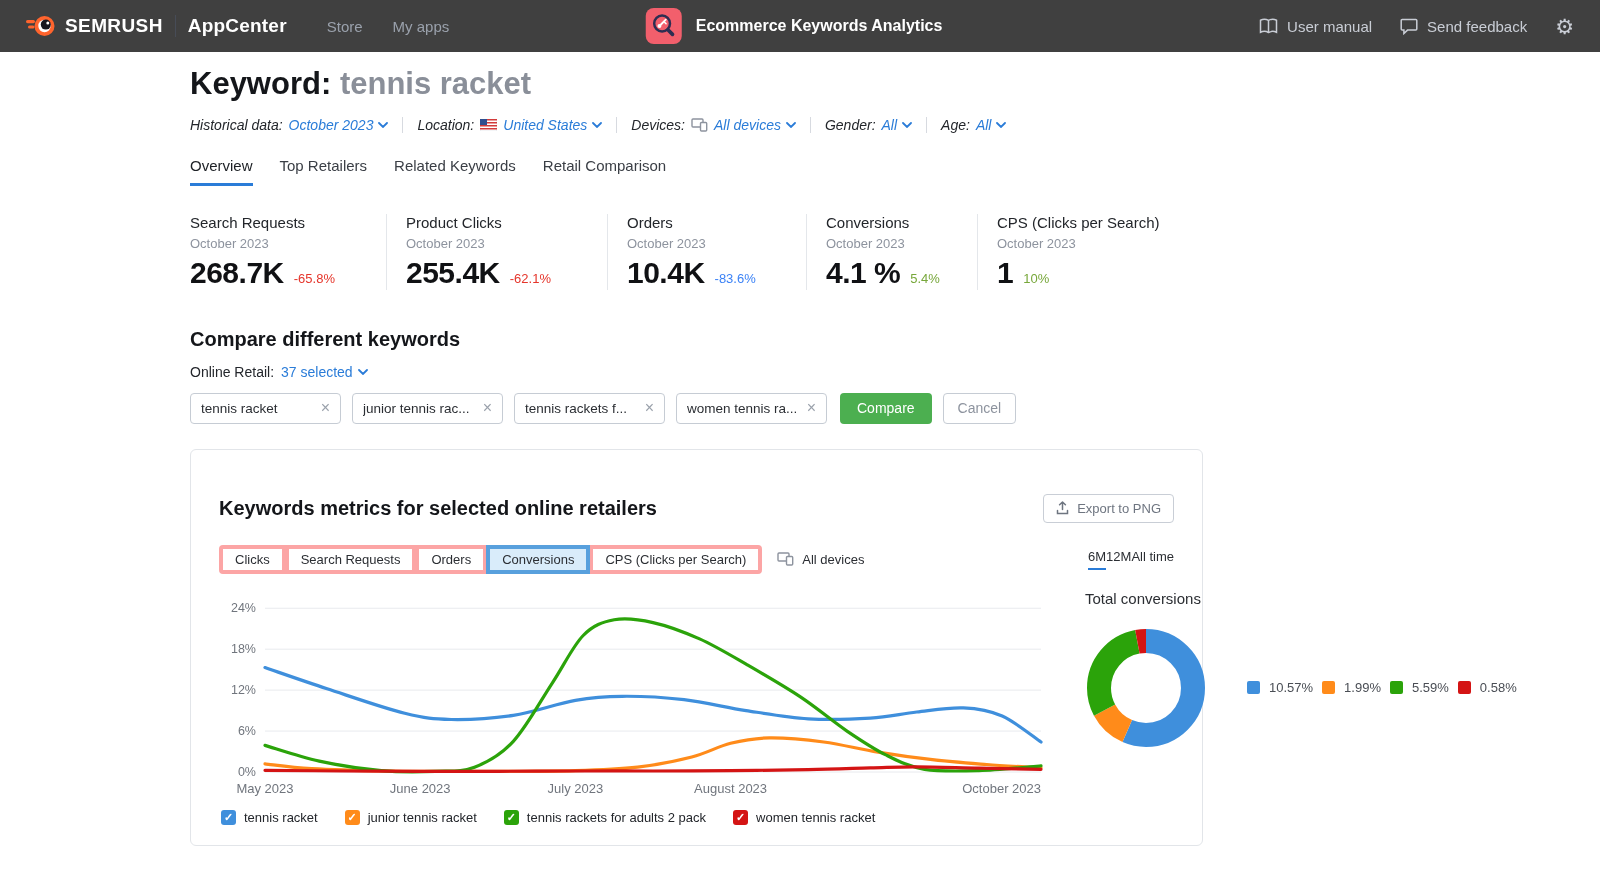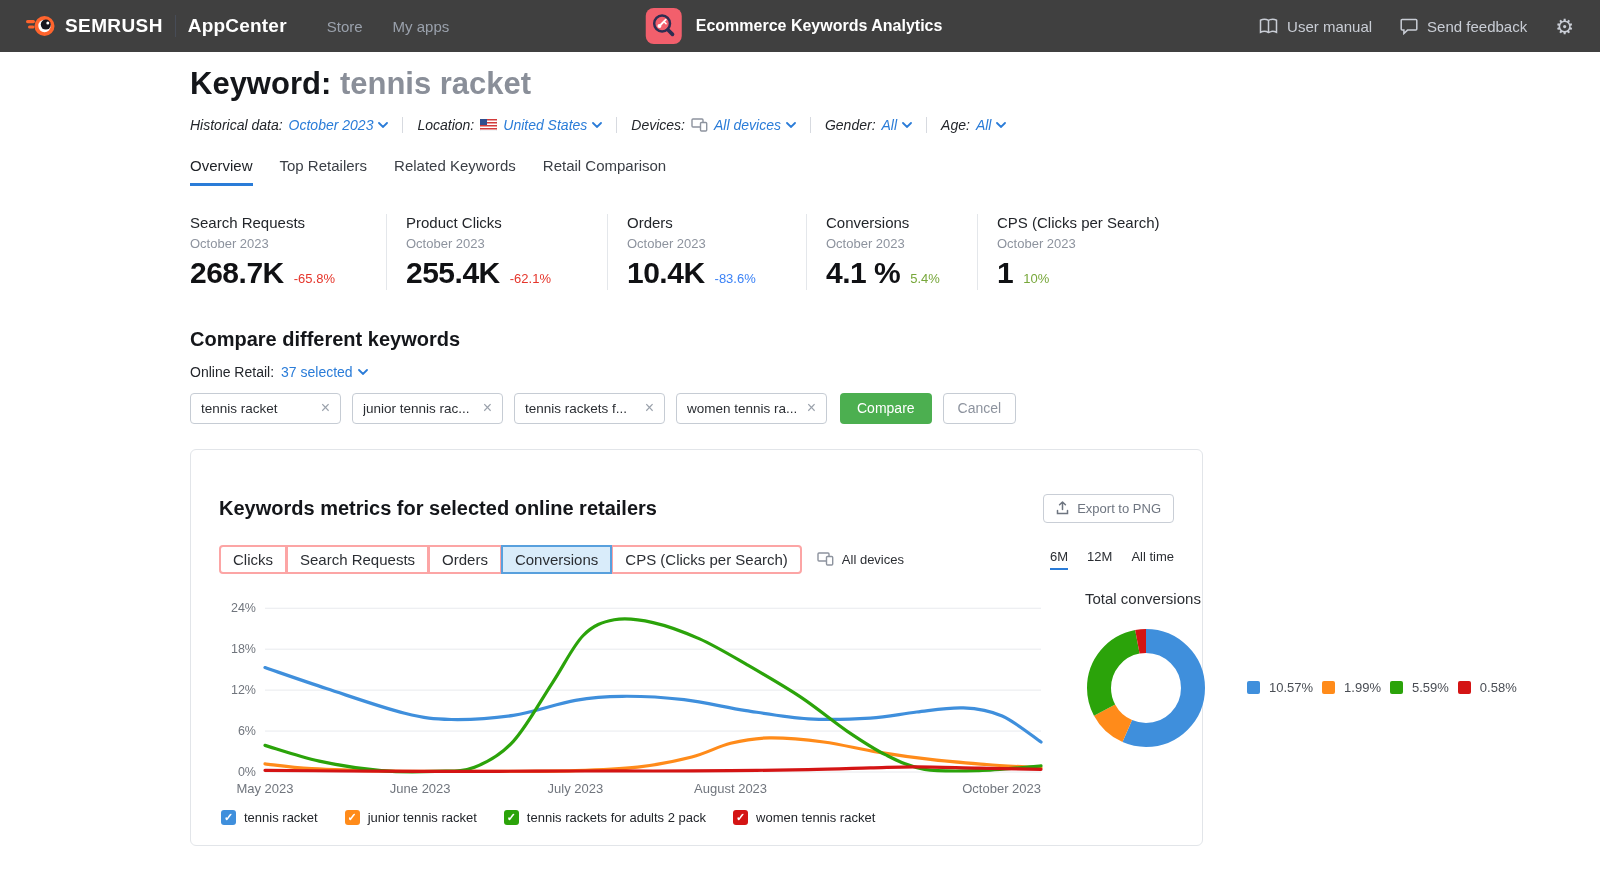--- a/index.html
+++ b/index.html
@@ -61,26 +61,26 @@
   .btn-cancel { height:31px; padding:0 14px; background:#fff; color:#8d939e; border:1px solid #c6ccd4; border-radius:4px; font-size:14px; cursor:pointer; font-family:inherit; }
 
   
   .card { margin-top:25px; border:1px solid #e2e5e9; border-radius:6px; padding:44px 28px 20px; width:1013px; background:#fff; }
   .card-header { display:flex; justify-content:space-between; align-items:center; }
   .card-title { font-size:20px; font-weight:700; color:#14161a; }
   .btn-export { height:29px; border:1px solid #c9ced6; background:#fff; border-radius:4px; color:#6e7580; font-size:13px; display:flex; align-items:center; gap:8px; padding:0 12px; cursor:pointer; font-family:inherit; }
 
   .controls { display:flex; align-items:center; margin-top:22px; }
   .segmented { display:flex; }
-  .seg { height:29px; border:2px solid #fca5a5; background:#fff; font-size:15px; color:#2b2e33; padding:0 12px; margin-left:-1px; cursor:pointer; font-family:inherit; position:relative; }
+  .seg { height:29px; border:4px solid #fca5a5; background:#fff; font-size:13px; color:#2b2e33; padding:0 12px; margin-left:-1px; cursor:pointer; font-family:inherit; position:relative; }
   .seg:first-child { border-radius:4px 0 0 4px; margin-left:0; }
   .seg:last-child { border-radius:0 4px 4px 0; }
   .seg.active { background:#d9ecfa; border-color:#58a0dd; z-index:1; }
   .alldev { display:flex; align-items:center; gap:8px; margin-left:15px; font-size:13px; color:#2b2e33; }
-  .periods { margin-left:auto; display:flex; gap:19px; font-size:13px; color:#2b2e33; }
+  .periods { margin-left:auto; display:flex; font-size:13px; color:#2b2e33; }
   .period { padding-bottom:4px; cursor:pointer; border-bottom:2px solid transparent; }
   .period.active { border-bottom-color:#2a7cd8; }
 
   .chart-body { display:flex; margin-top:14px; }
   #line-chart { flex:none; }
   .donut-wrap { flex:1; padding-left:36px; padding-top:2px; }
   .donut-title { font-size:15px; color:#2b2e33; }
   .donut-flex { display:flex; align-items:center; gap:40px; margin-top:20px; }
   .donut-legend { display:flex; flex-direction:row; gap:9px; font-size:13px; color:#4a4e55; }
   .dl-item { display:flex; align-items:center; gap:9px; }

